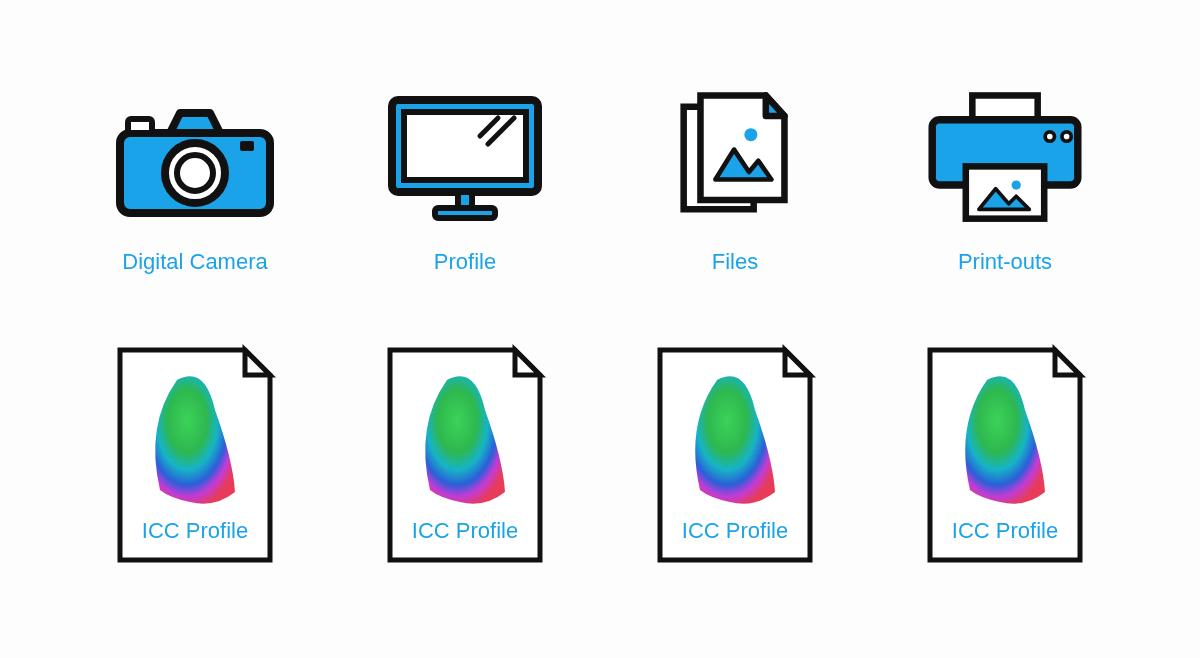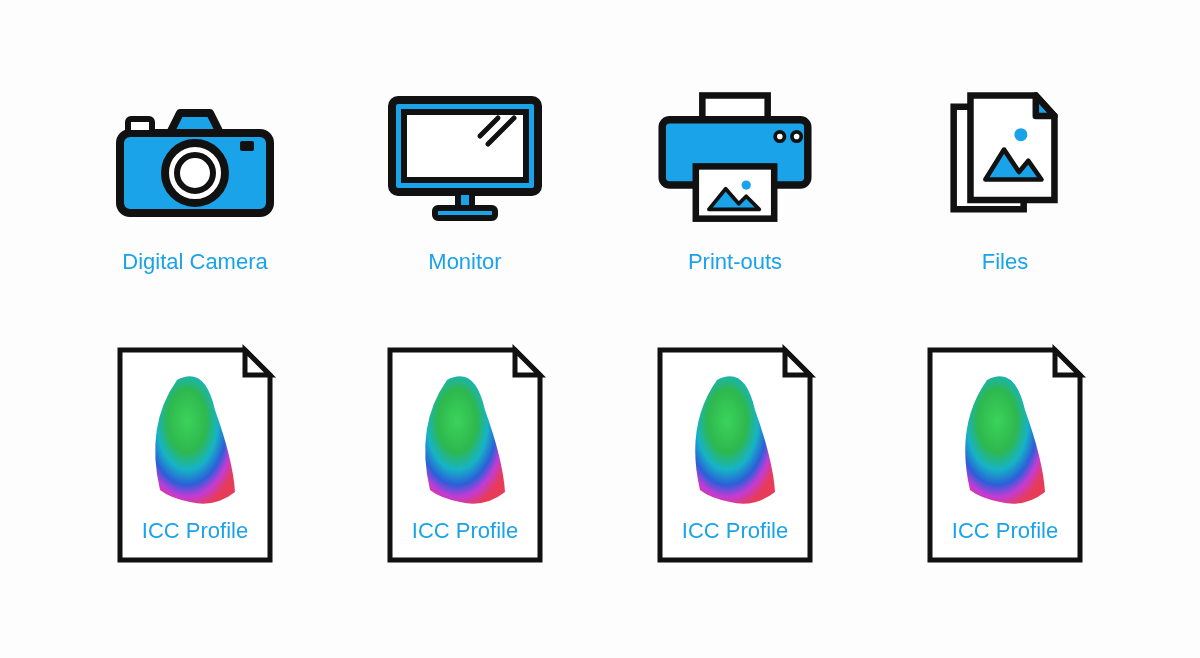--- a/index.html
+++ b/index.html
@@ -83,21 +83,37 @@
         <rect x="12" y="12" width="146" height="92" rx="6" fill="#1aa3e8" stroke="#111" stroke-width="8"></rect>
         <rect x="24" y="24" width="122" height="68" fill="#fff" stroke="#111" stroke-width="6"></rect>
 
         <line x1="118" y1="30" x2="100" y2="48" stroke="#111" stroke-width="5" stroke-linecap="round"></line>
         <line x1="134" y1="30" x2="108" y2="56" stroke="#111" stroke-width="5" stroke-linecap="round"></line>
 
         <rect x="78" y="104" width="14" height="16" fill="#1aa3e8" stroke="#111" stroke-width="6"></rect>
         <rect x="55" y="120" width="60" height="10" rx="3" fill="#1aa3e8" stroke="#111" stroke-width="6"></rect>
       </svg>
     </div>
-    <div class="label" style="color: rgb(26, 163, 232);">Monitor</div>
+    <div class="label" style="color: rgb(26, 163, 232);">Profile</div>
+  </div>
+
+  <div class="cell">
+    <div class="icon-wrap">
+      <svg viewBox="0 0 150 150" width="140" height="140">
+
+        <path d="M20 20 L95 20 L95 130 L20 130 Z" fill="#fff" stroke="#111" stroke-width="7"></path>
+
+        <path d="M38 8 L108 8 L128 30 L128 120 L38 120 Z" fill="#fff" stroke="#111" stroke-width="7"></path>
+        <path d="M108 8 L108 30 L128 30 Z" fill="#1aa3e8" stroke="#111" stroke-width="7" stroke-linejoin="round"></path>
+
+        <circle cx="92" cy="50" r="7" fill="#1aa3e8"></circle>
+        <path d="M54 98 L74 66 L90 90 L100 78 L114 98 Z" fill="#1aa3e8" stroke="#111" stroke-width="5" stroke-linejoin="round"></path>
+      </svg>
+    </div>
+    <div class="label" style="color: rgb(26, 163, 232);">Files</div>
   </div>
 
   <div class="cell">
     <div class="icon-wrap">
       <svg viewBox="0 0 180 150" width="170" height="140">
 
         <rect x="55" y="8" width="70" height="30" fill="#fff" stroke="#111" stroke-width="7"></rect>
 
         <rect x="12" y="34" width="156" height="70" rx="8" fill="#1aa3e8" stroke="#111" stroke-width="8"></rect>
 
@@ -106,36 +122,20 @@
 
         <rect x="48" y="84" width="84" height="56" fill="#fff" stroke="#111" stroke-width="7"></rect>
 
         <circle cx="102" cy="104" r="5" fill="#1aa3e8"></circle>
         <path d="M62 130 L80 108 L94 124 L102 116 L116 130 Z" fill="#1aa3e8" stroke="#111" stroke-width="4" stroke-linejoin="round"></path>
       </svg>
     </div>
     <div class="label" style="color: rgb(26, 163, 232);">Print-outs</div>
   </div>
 
-  <div class="cell">
-    <div class="icon-wrap">
-      <svg viewBox="0 0 150 150" width="140" height="140">
-
-        <path d="M20 20 L95 20 L95 130 L20 130 Z" fill="#fff" stroke="#111" stroke-width="7"></path>
-
-        <path d="M38 8 L108 8 L128 30 L128 120 L38 120 Z" fill="#fff" stroke="#111" stroke-width="7"></path>
-        <path d="M108 8 L108 30 L128 30 Z" fill="#1aa3e8" stroke="#111" stroke-width="7" stroke-linejoin="round"></path>
-
-        <circle cx="92" cy="50" r="7" fill="#1aa3e8"></circle>
-        <path d="M54 98 L74 66 L90 90 L100 78 L114 98 Z" fill="#1aa3e8" stroke="#111" stroke-width="5" stroke-linejoin="round"></path>
-      </svg>
-    </div>
-    <div class="label" style="color: rgb(26, 163, 232);">Files</div>
-  </div>
-
 </div>
 
 <div class="row bottom">
 
   <div class="cell">
     <div class="doc-wrap">
       <svg viewBox="0 0 180 230" width="180" height="230">
         <defs>
           <radialGradient id="gamutA" cx="40%" cy="35%" r="70%">
             <stop offset="0%" stop-color="#3bd35a"></stop>

